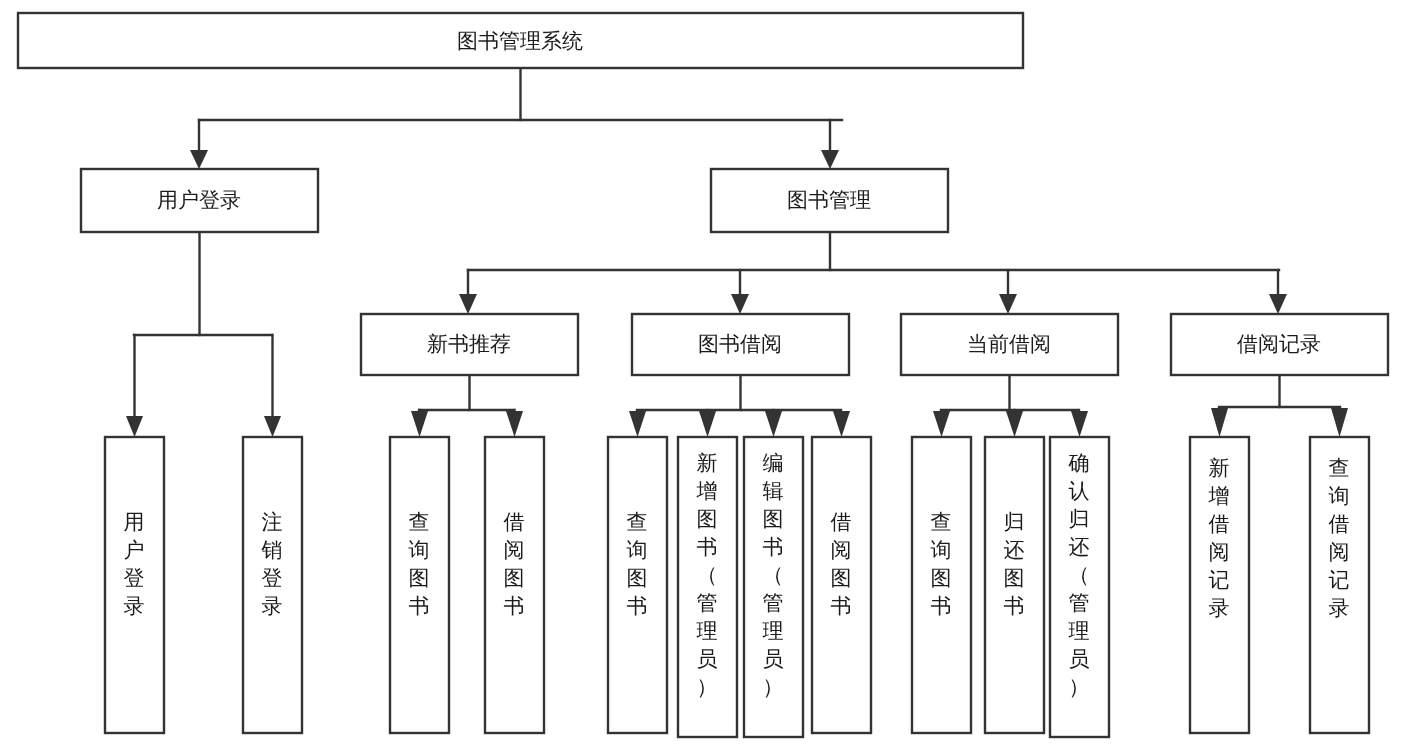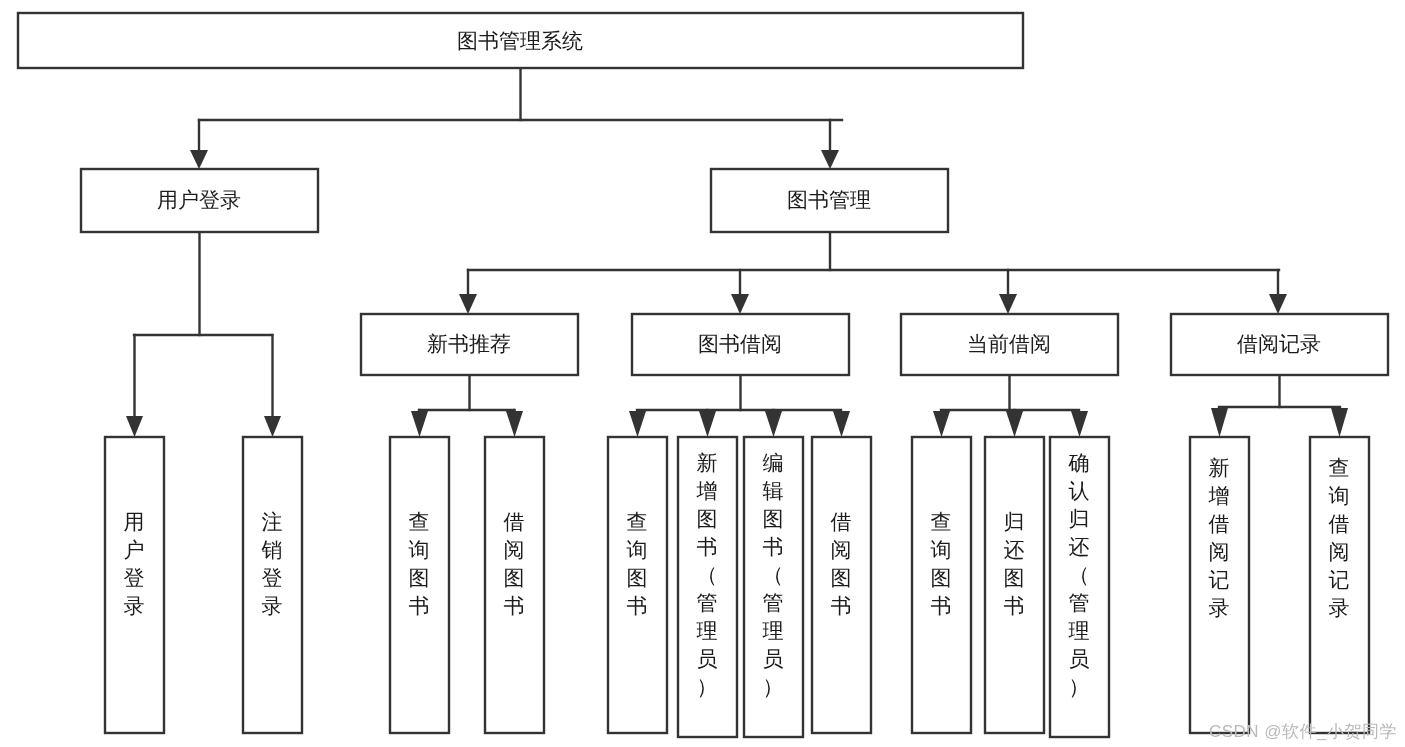--- a/index.html
+++ b/index.html
@@ -223,14 +223,13 @@
     <g>
       <rect class="node-rect" x="1190" y="437" width="59" height="296"></rect>
       <text class="node-label-v" x="1219" y="475"><tspan x="1219" y="475">新</tspan><tspan x="1219" y="503">增</tspan><tspan x="1219" y="531">借</tspan><tspan x="1219" y="559">阅</tspan><tspan x="1219" y="587">记</tspan><tspan x="1219" y="615">录</tspan></text>
     </g>
     <g>
       <rect class="node-rect" x="1310" y="437" width="59" height="296"></rect>
       <text class="node-label-v" x="1339" y="475"><tspan x="1339" y="475">查</tspan><tspan x="1339" y="503">询</tspan><tspan x="1339" y="531">借</tspan><tspan x="1339" y="559">阅</tspan><tspan x="1339" y="587">记</tspan><tspan x="1339" y="615">录</tspan></text>
     </g>
   </svg>
 
-  <div class="watermark">CSDN @软件_小贺同学</div>
 </div>
 
 </body></html>

